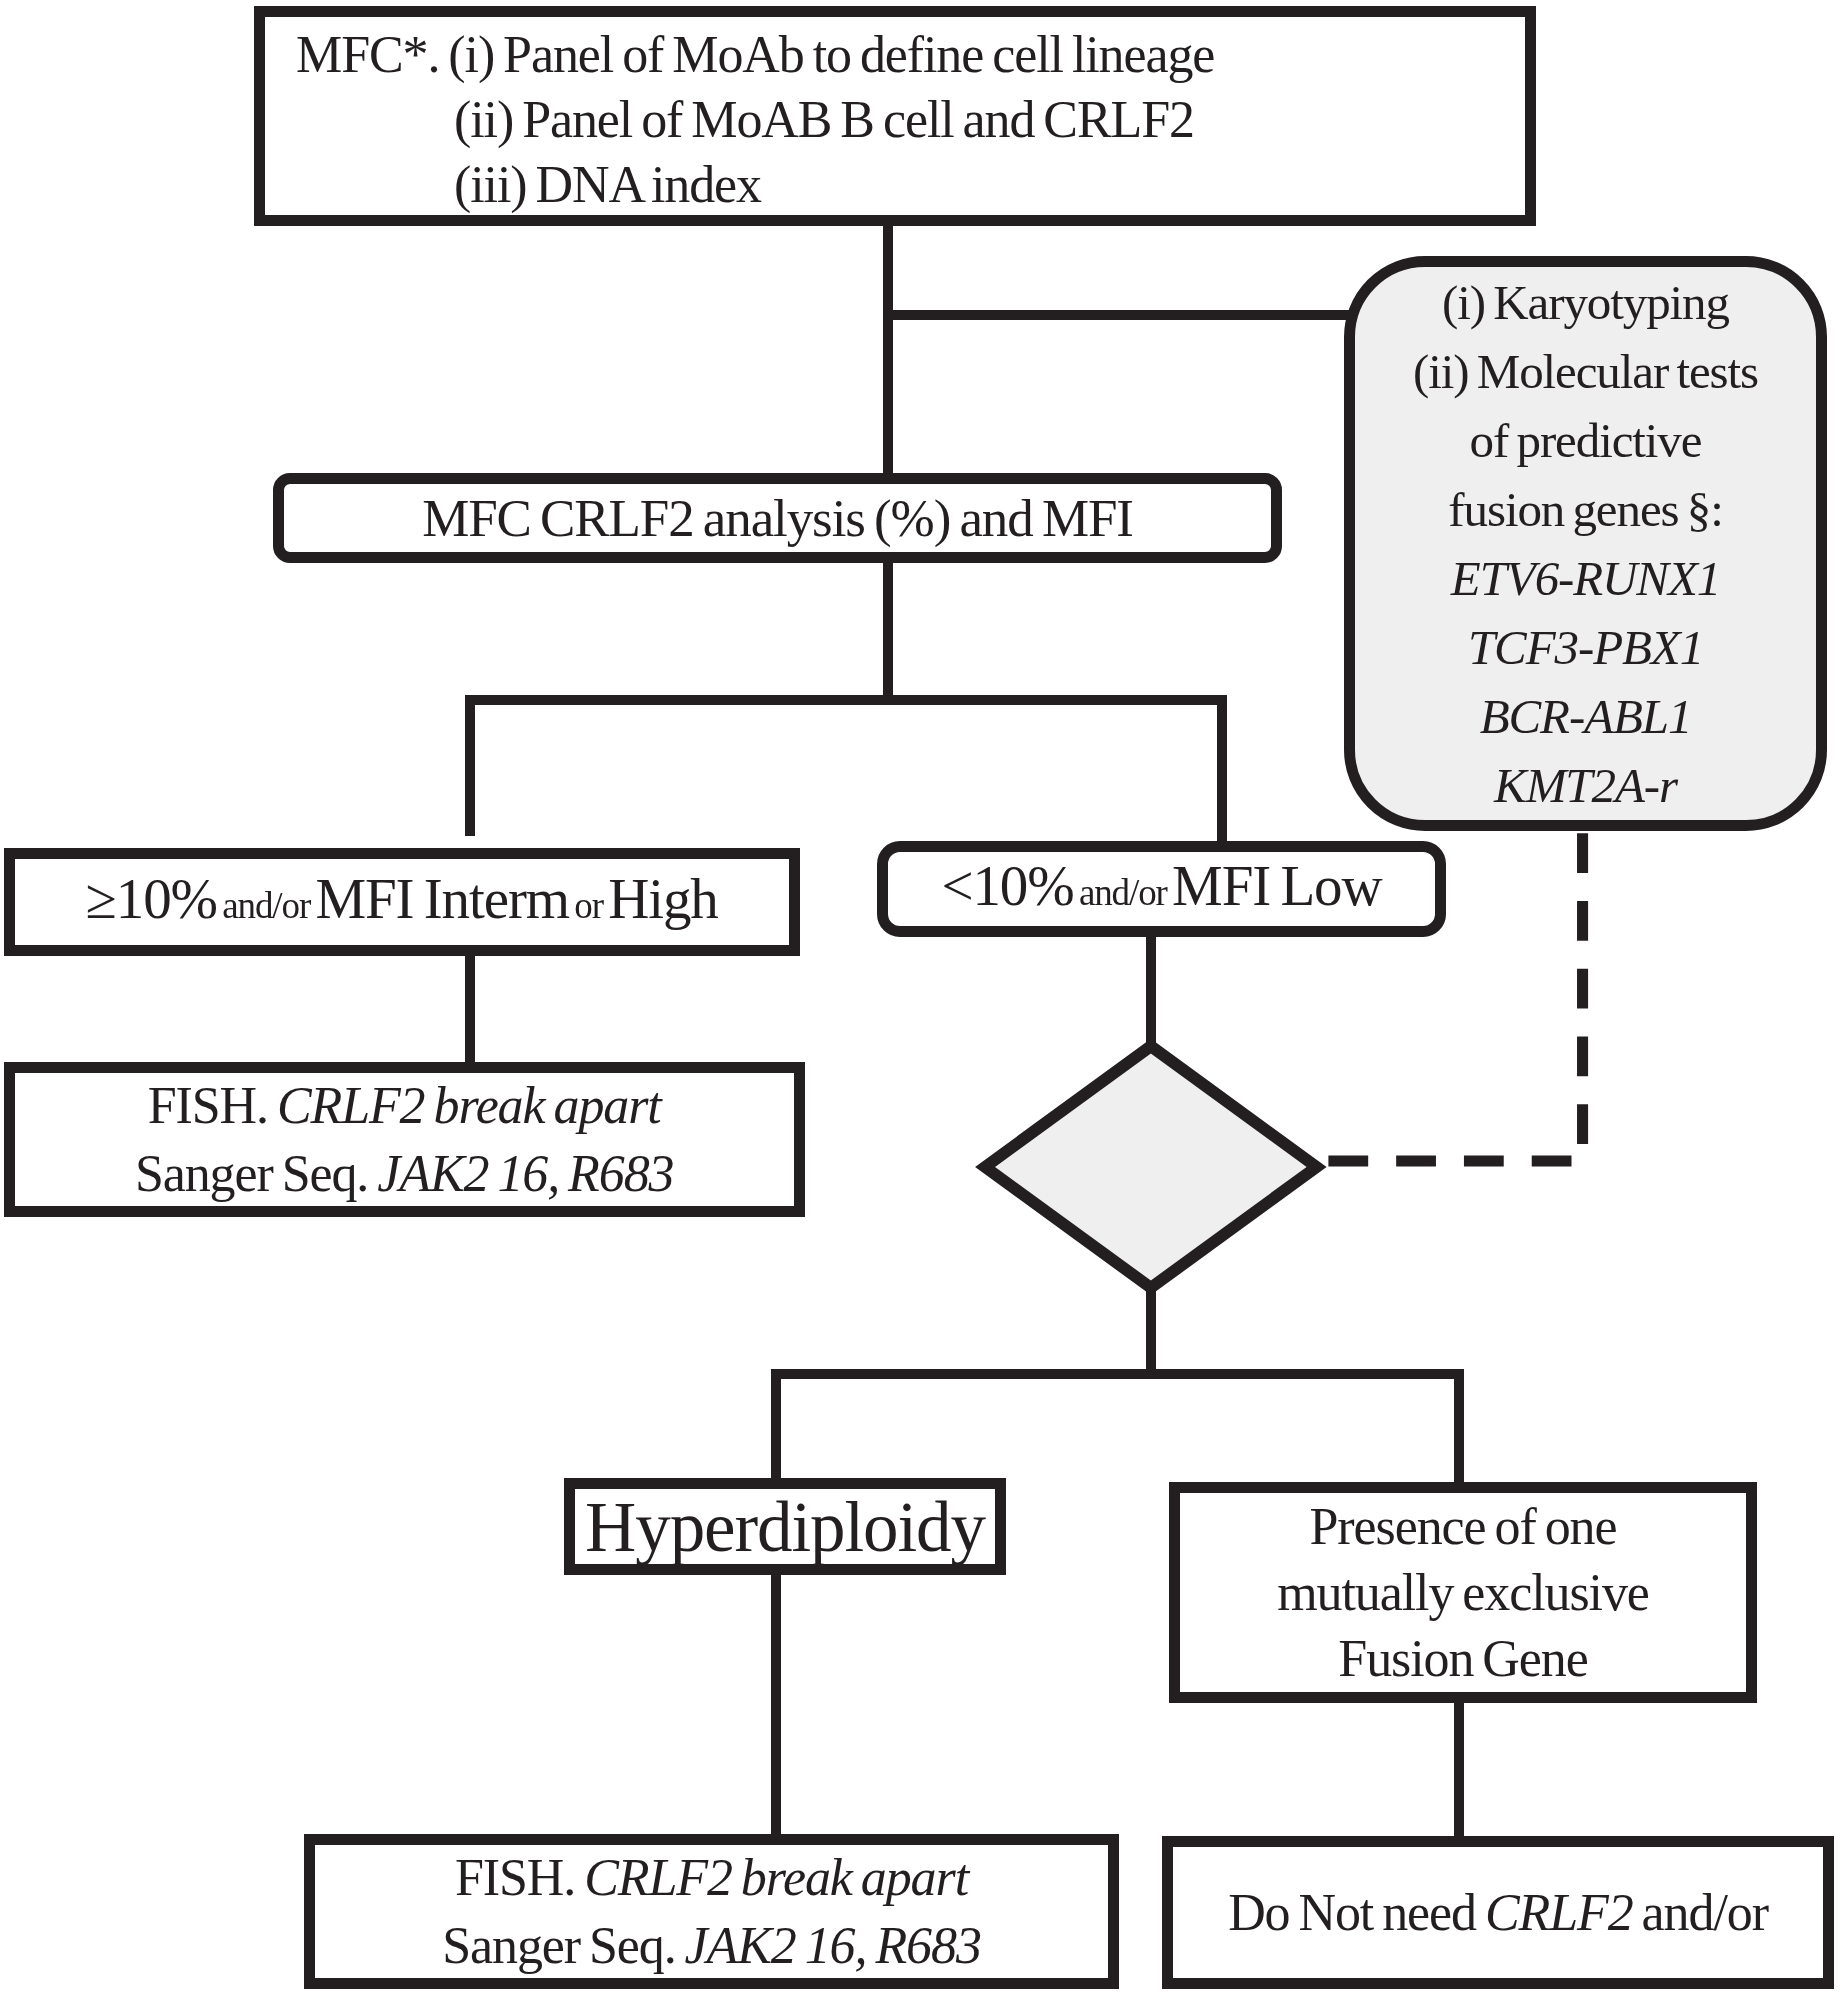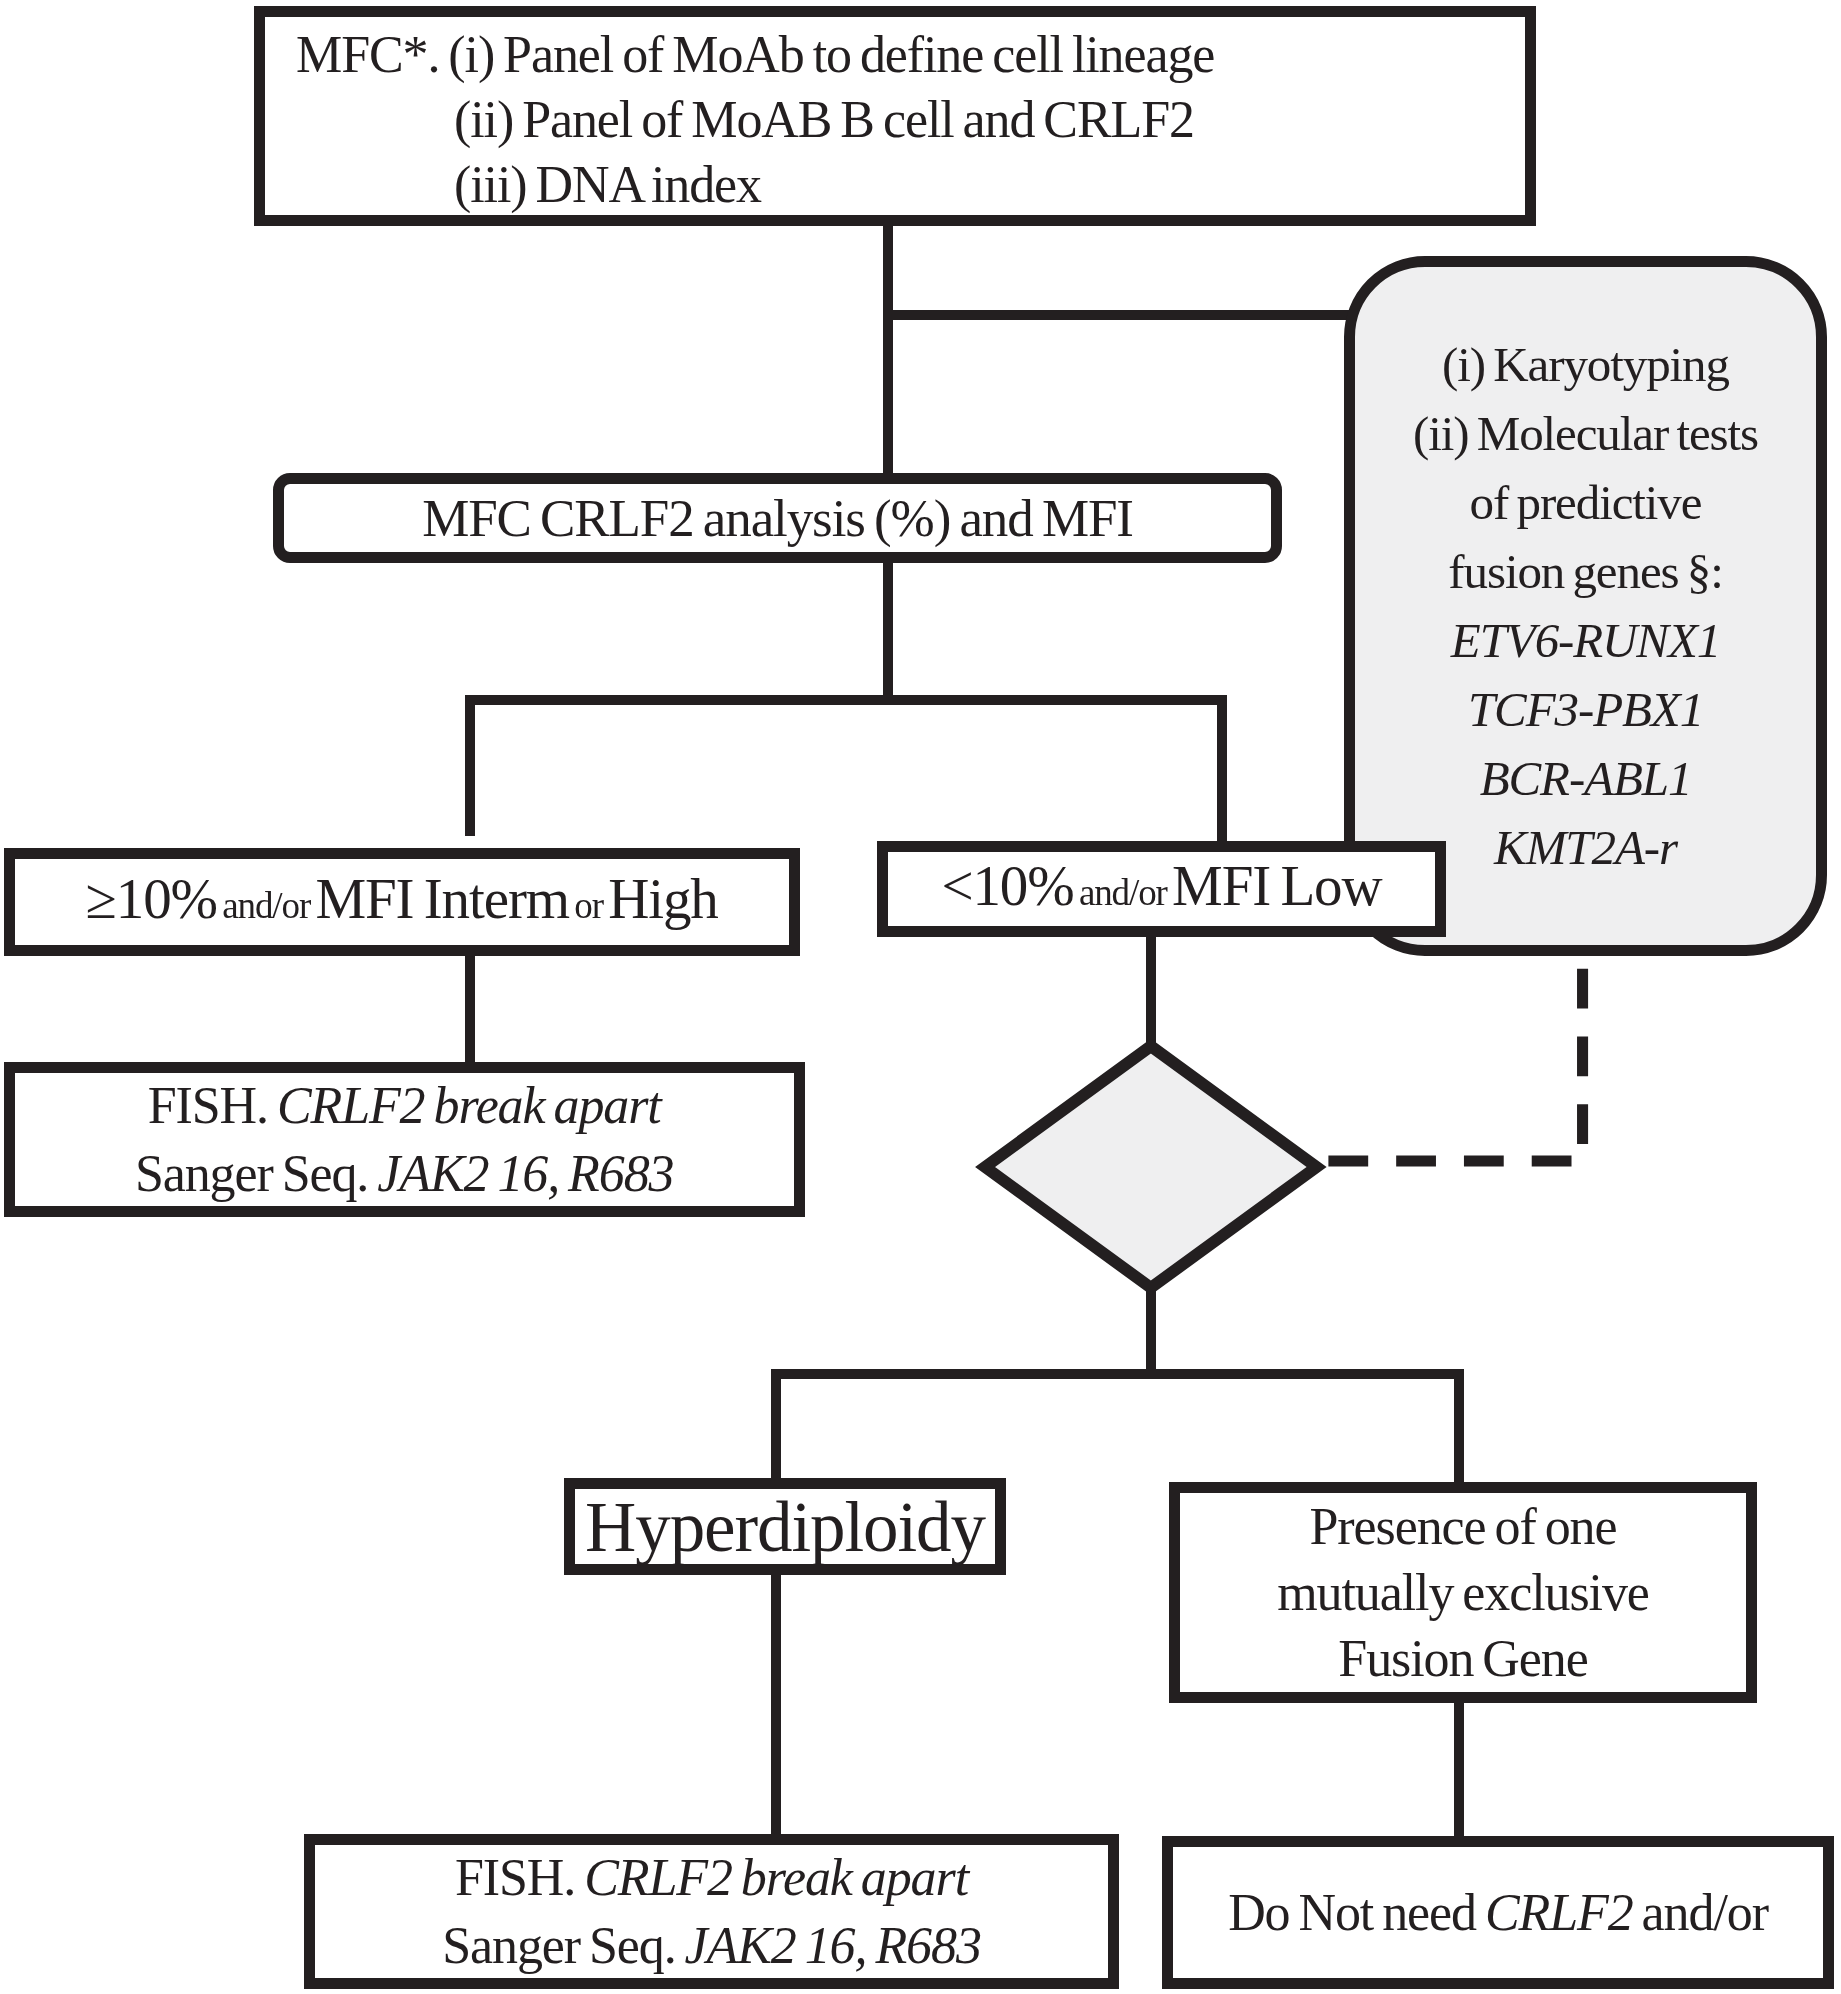--- a/index.html
+++ b/index.html
@@ -39,30 +39,30 @@
     left: 254px; top: 5.9px; width: 1282px; height: 220px;
     border-width: 11.8px;
     align-items: flex-start;
     text-align: left;
     padding: 7.4px 14.7px 0 31px;
     font-size: 52px; line-height: 65px;
   }
   .n-top .indent { padding-left: 158px; }
 
   .n-karyo {
-    left: 1344px; top: 256px; width: 483px; height: 700px;
+    left: 1344px; top: 256px; width: 483px; height: 575px;
     background: #efeff0;
     border-radius: 81px;
     font-size: 49px; line-height: 69px;
   }
 
   .n-mfc  { left: 273px;  top: 473px;  width: 1009px; height: 90px; font-size: 53px; border-radius: 17px; }
 
   .n-high { left: 3.7px;    top: 848px; width: 796px; height: 108px; }
-  .n-low  { left: 877px; top: 841px; width: 569px;  height: 96px; }
+  .n-low  { left: 877px; top: 841px; width: 569px;  height: 96px; border-radius: 23px; }
   .cond-big   { font-size: 57px; }
   .cond-small { font-size: 37px; }
 
   .n-fish-upper { left: 3.7px;   top: 1062px; width: 801px; height: 155px; font-size: 52px; line-height: 68px; }
   .n-fish-lower { left: 304px; top: 1834px; width: 815px; height: 155px; font-size: 52px; line-height: 68px; }
 
   .n-hyper  { left: 564px;  top: 1478px; width: 442px; height: 97px; font-size: 71px; }
   .n-fusion { left: 1169px; top: 1482px; width: 588px; height: 221px; font-size: 52px; line-height: 66px; }
   .n-noneed { left: 1162px; top: 1836px; width: 672px; height: 153px; font-size: 52px; line-height: 69px; }
 </style>

